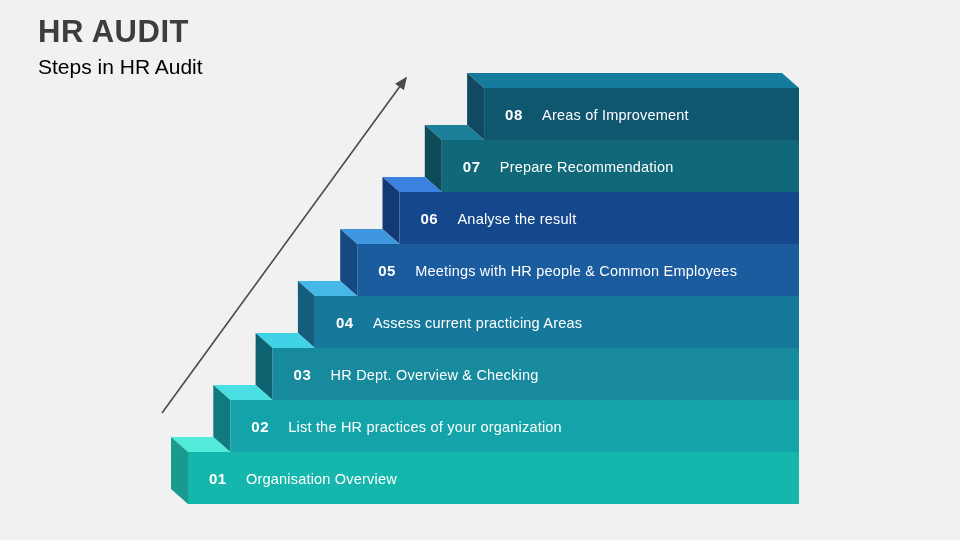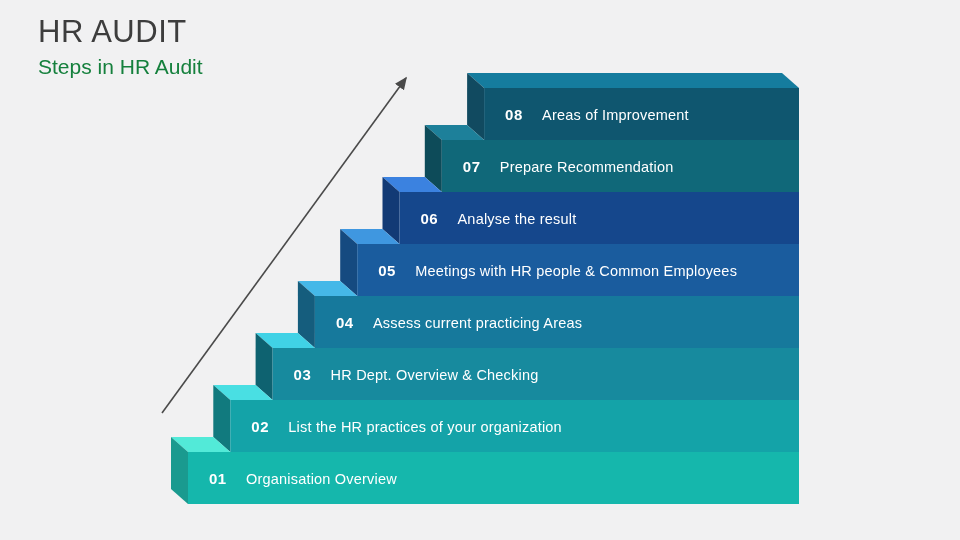--- a/index.html
+++ b/index.html
@@ -6,26 +6,26 @@
   body{
     width:960px;height:540px;overflow:hidden;
     font-family:"Liberation Sans",sans-serif;
   }
   .slide{
     position:relative;width:960px;height:540px;
     background:#f1f1f2;
   }
   .header{position:absolute;top:14px;left:38px;}
   .title{
-    margin:0;font-size:31px;font-weight:normal;letter-spacing:0.5px;
+    margin:0;font-size:31px;font-weight:bold;letter-spacing:0.5px;
     color:#3d3d3d;line-height:1.15;
   }
   .subtitle{
     margin:4px 0 0 0;font-size:21px;font-weight:normal;
-    color:#15803d;line-height:1.2;
+    color:#000000;line-height:1.2;
   }
   svg{position:absolute;top:0;left:0;}
   .step-number{
     font-family:"Liberation Sans",sans-serif;
     font-size:15px;font-weight:bold;fill:#ffffff;letter-spacing:0.5px;
   }
   .step-label{
     font-family:"Liberation Sans",sans-serif;
     font-size:14.5px;font-weight:normal;fill:#ffffff;letter-spacing:0.2px;
   }

